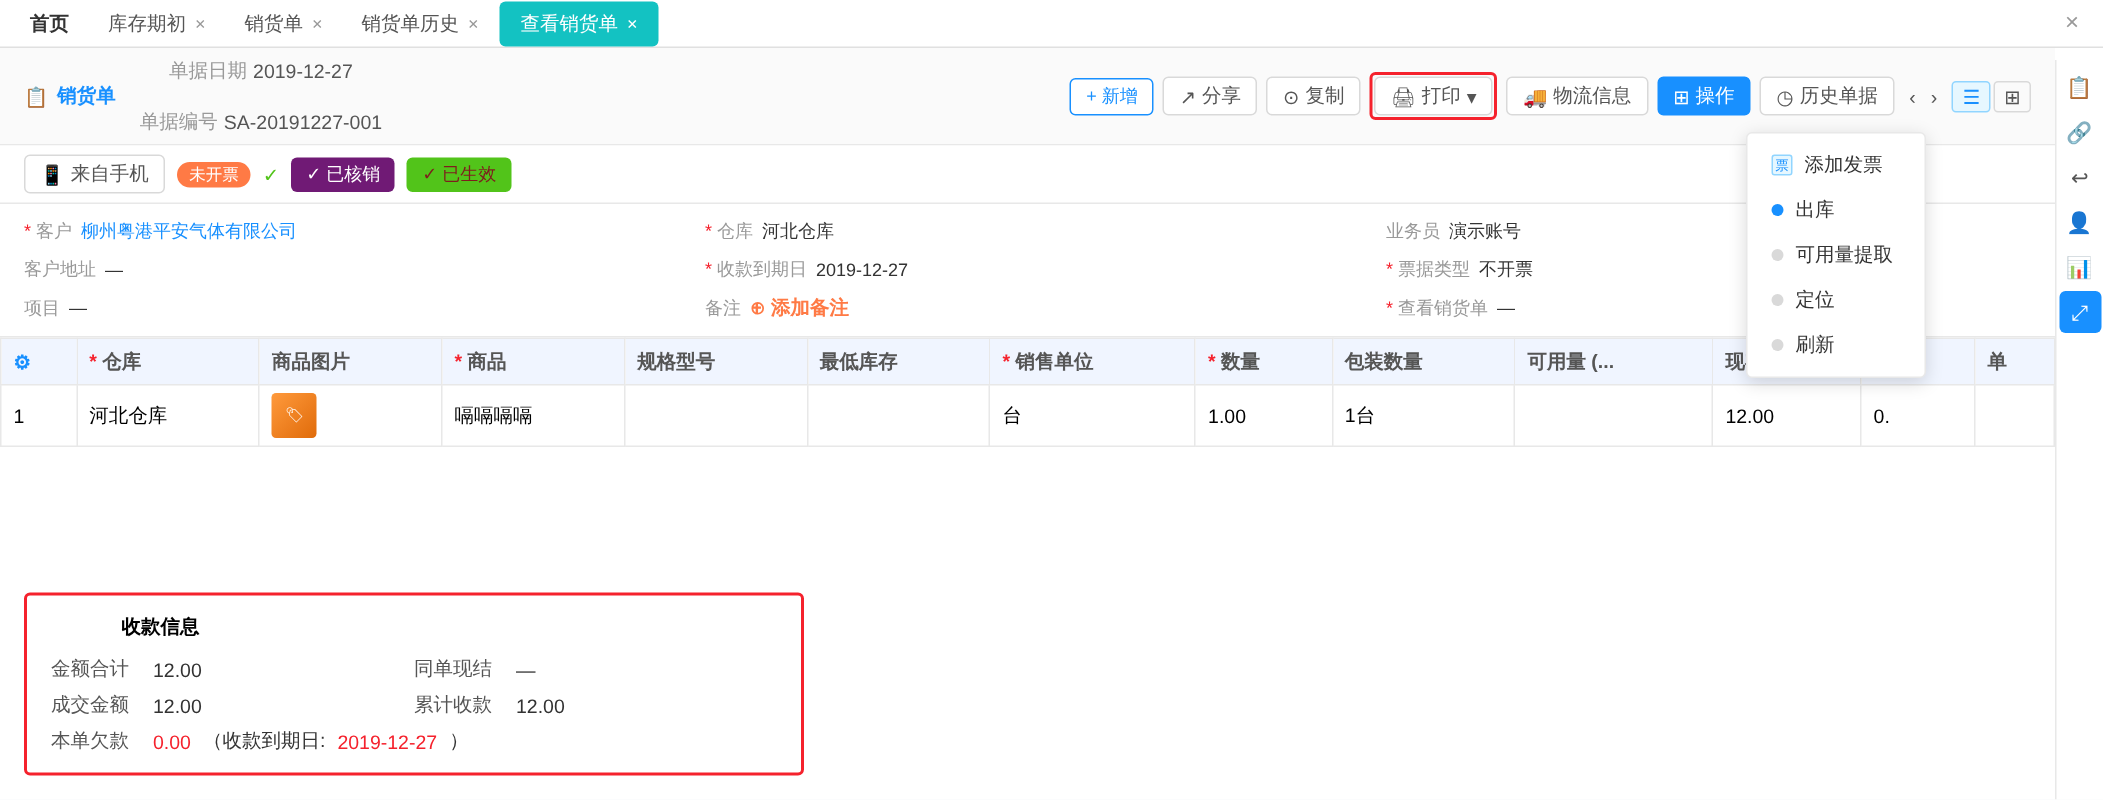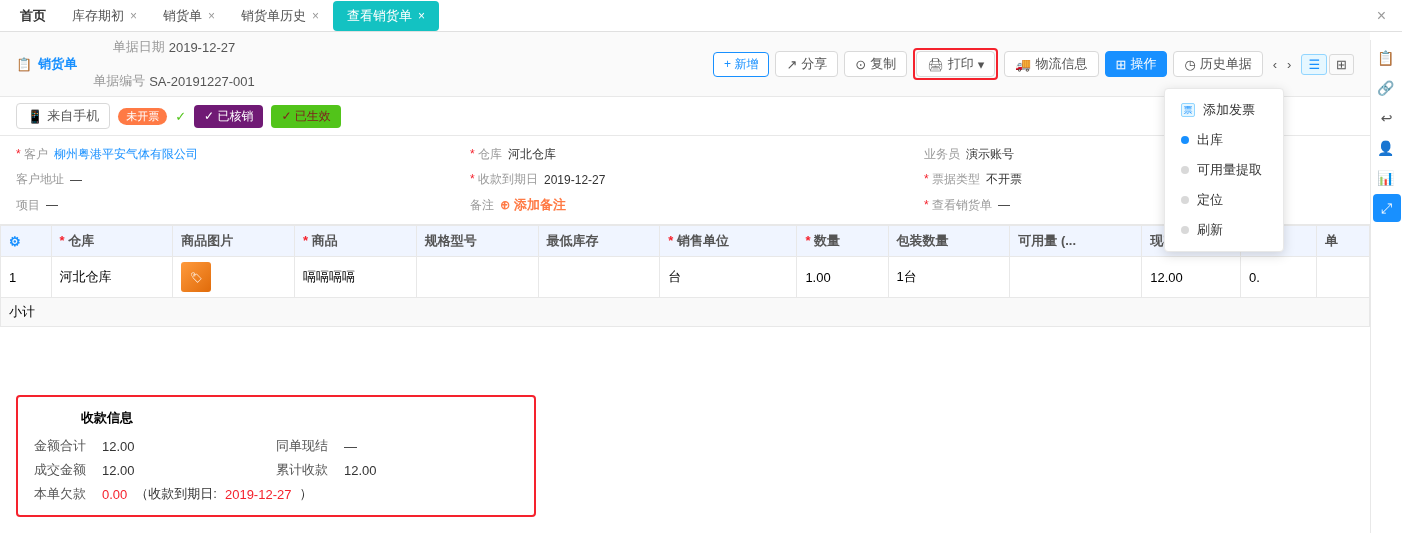--- a/index.html
+++ b/index.html
@@ -374,23 +374,20 @@
             <td></td>
             <td></td>
             <td>台</td>
             <td>1.00</td>
             <td>1台</td>
             <td></td>
             <td>12.00</td>
             <td>0.</td>
             <td></td>
           </tr>
-          <tr class="subtotal">
-            <td colspan="13">小计</td>
-          </tr>
         </tbody>
       </table>
     </div>
 
     <div class="payment-info">
       <div class="payment-title">收款信息</div>
       <div class="payment-grid">
         <div class="payment-row">
           <span class="payment-label">金额合计</span>
           <span class="payment-value">12.00</span>

